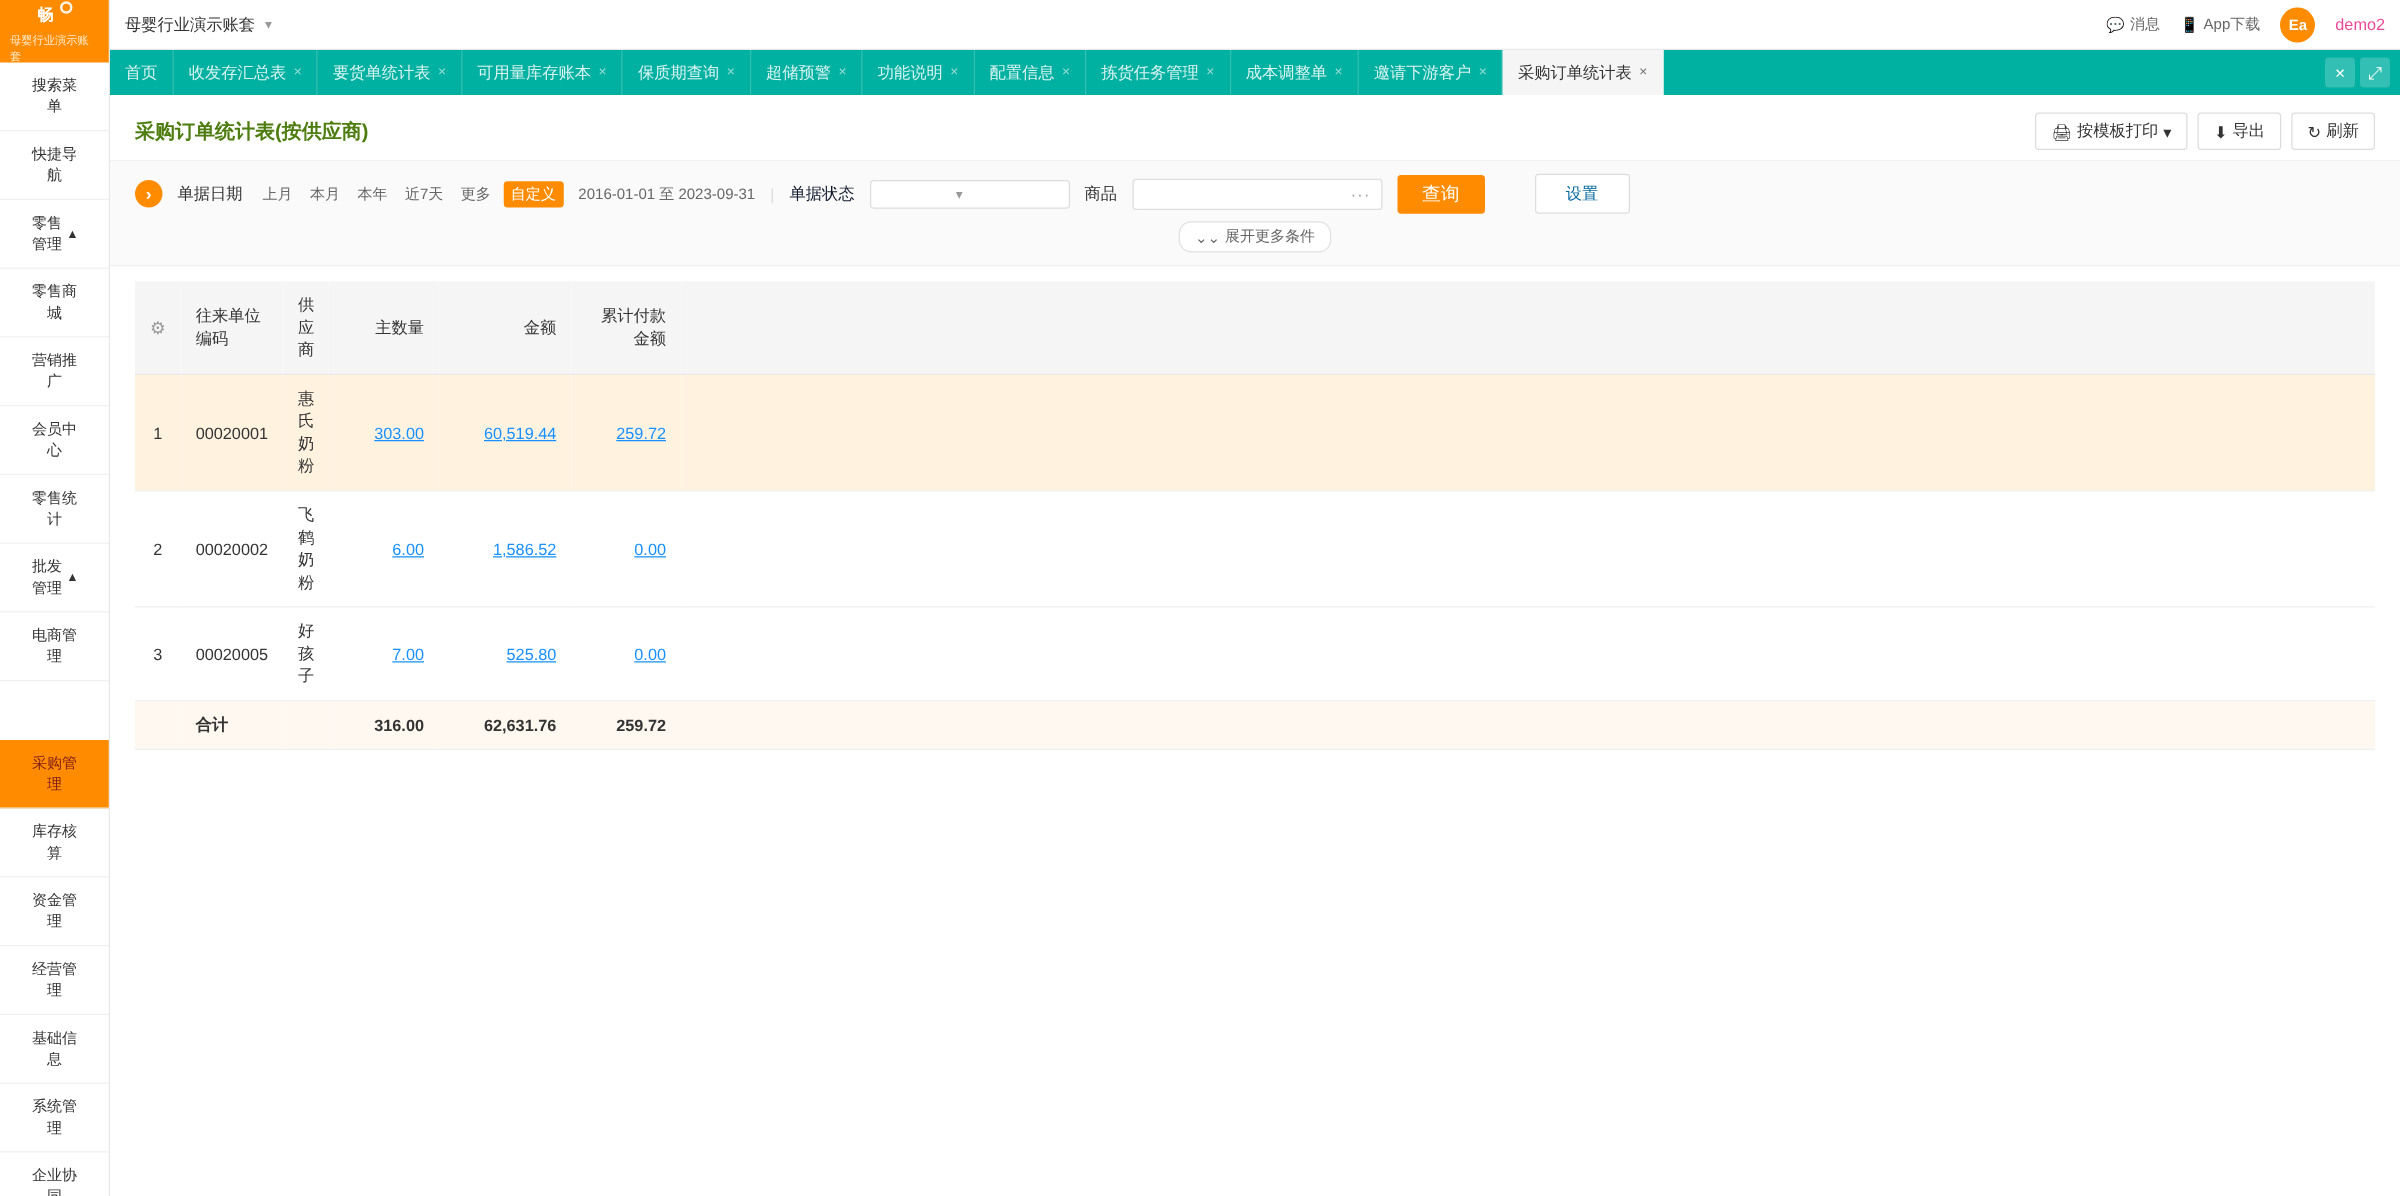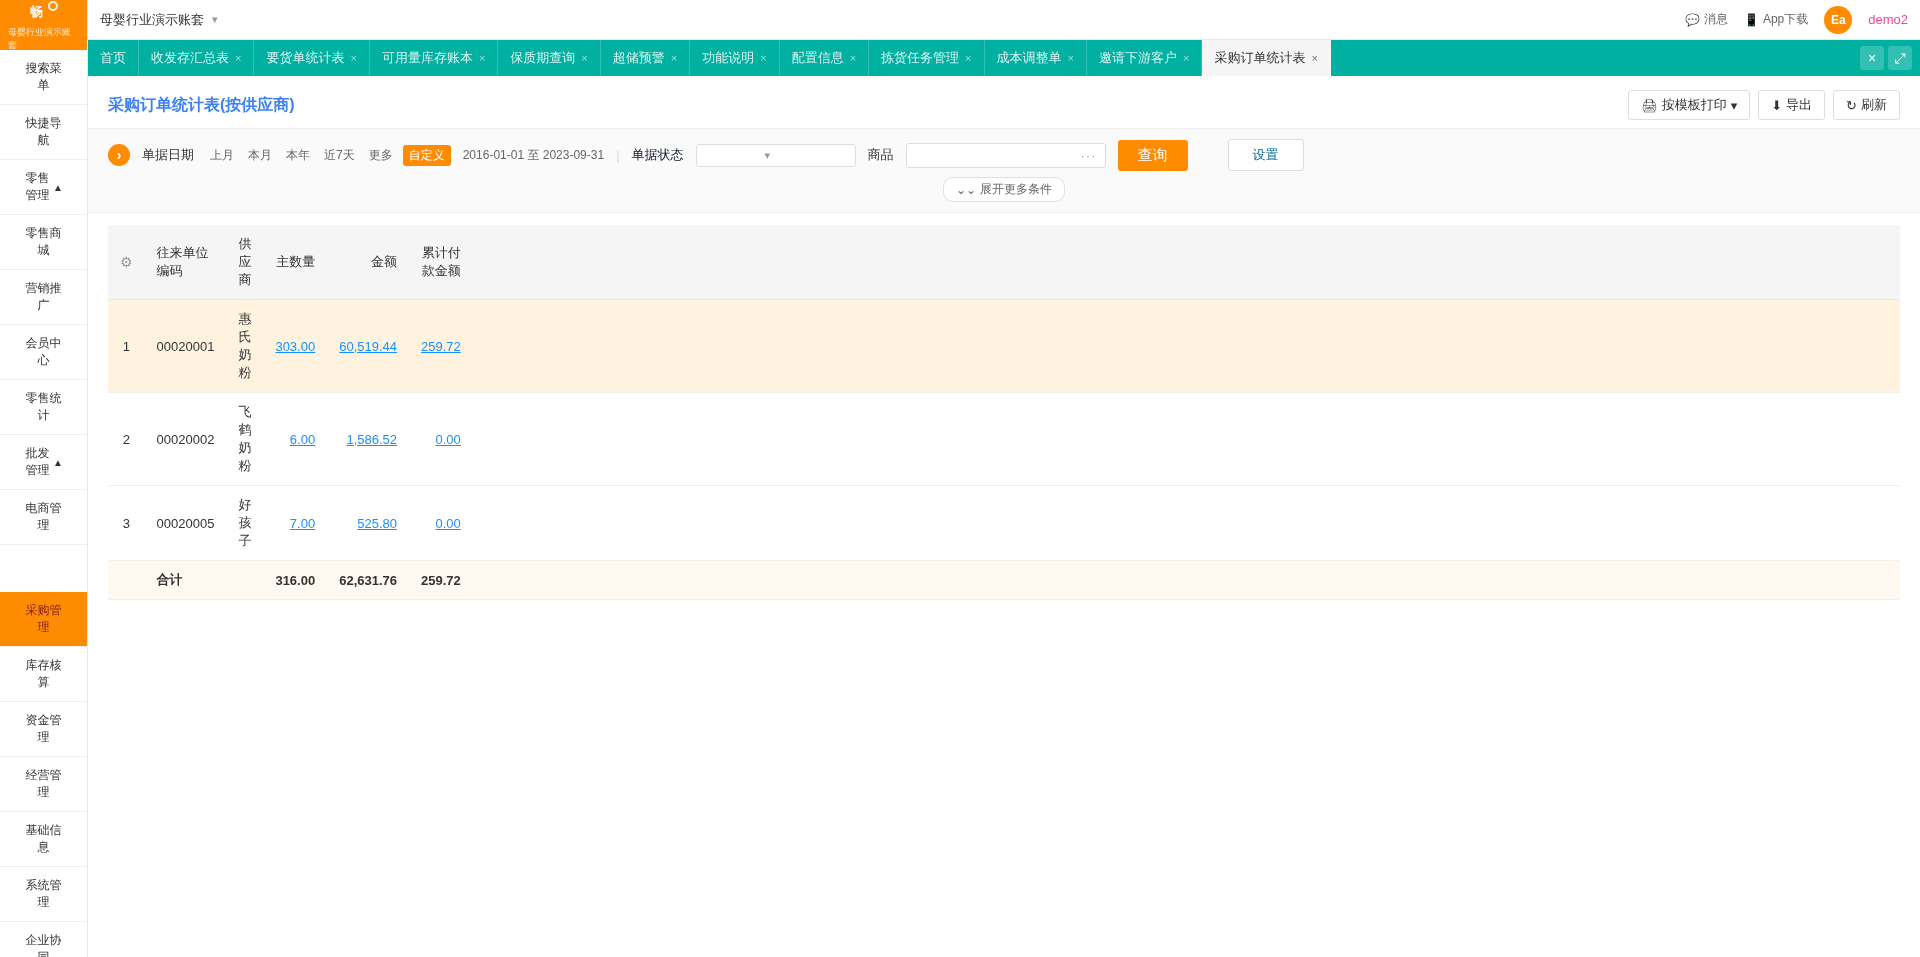--- a/index.html
+++ b/index.html
@@ -152,21 +152,21 @@
     .page-header {
       padding: 14px 20px 8px;
       display: flex;
       align-items: center;
       justify-content: space-between;
       border-bottom: 1px solid #f0f0f0;
     }
     .page-title {
       font-size: 16px;
       font-weight: bold;
-      color: #3b82f6;
+      color: #4d7c0f;
     }
     .page-actions {
       display: flex;
       align-items: center;
       gap: 8px;
     }
     .btn-print {
       display: flex; align-items: center; gap: 4px;
       padding: 5px 12px;
       border: 1px solid #ddd;
@@ -332,21 +332,21 @@
     .data-table th.right { text-align: right; }
     .data-table td {
       padding: 10px 12px;
       font-size: 13px;
       color: #333;
       border-bottom: 1px solid #f0f0f0;
     }
     .data-table td.center { text-align: center; }
     .data-table td.right { text-align: right; }
     .data-table tr.row-highlight { background: #fff3e0; }
-    .link-val { color: #1890ff; text-decoration: underline; cursor: pointer; }
+    .link-val { color: #1890ff; text-decoration: underline; cursor: pointer; margin-left: 24px; }
     .settings-icon { color: #999; cursor: pointer; font-size: 14px; }
 
     
     .table-footer {
       background: #fff8f0;
       border-top: 1px solid #f0e0d0;
     }
     .table-footer td {
       padding: 10px 12px;
       font-size: 13px;

